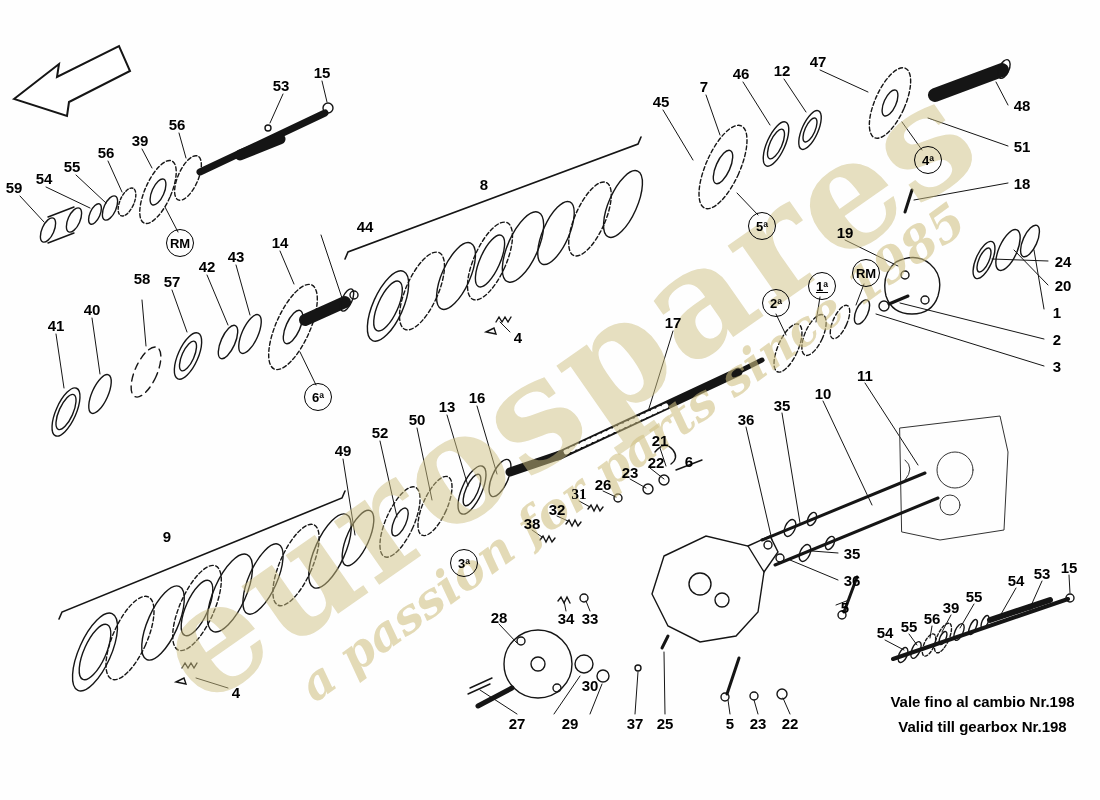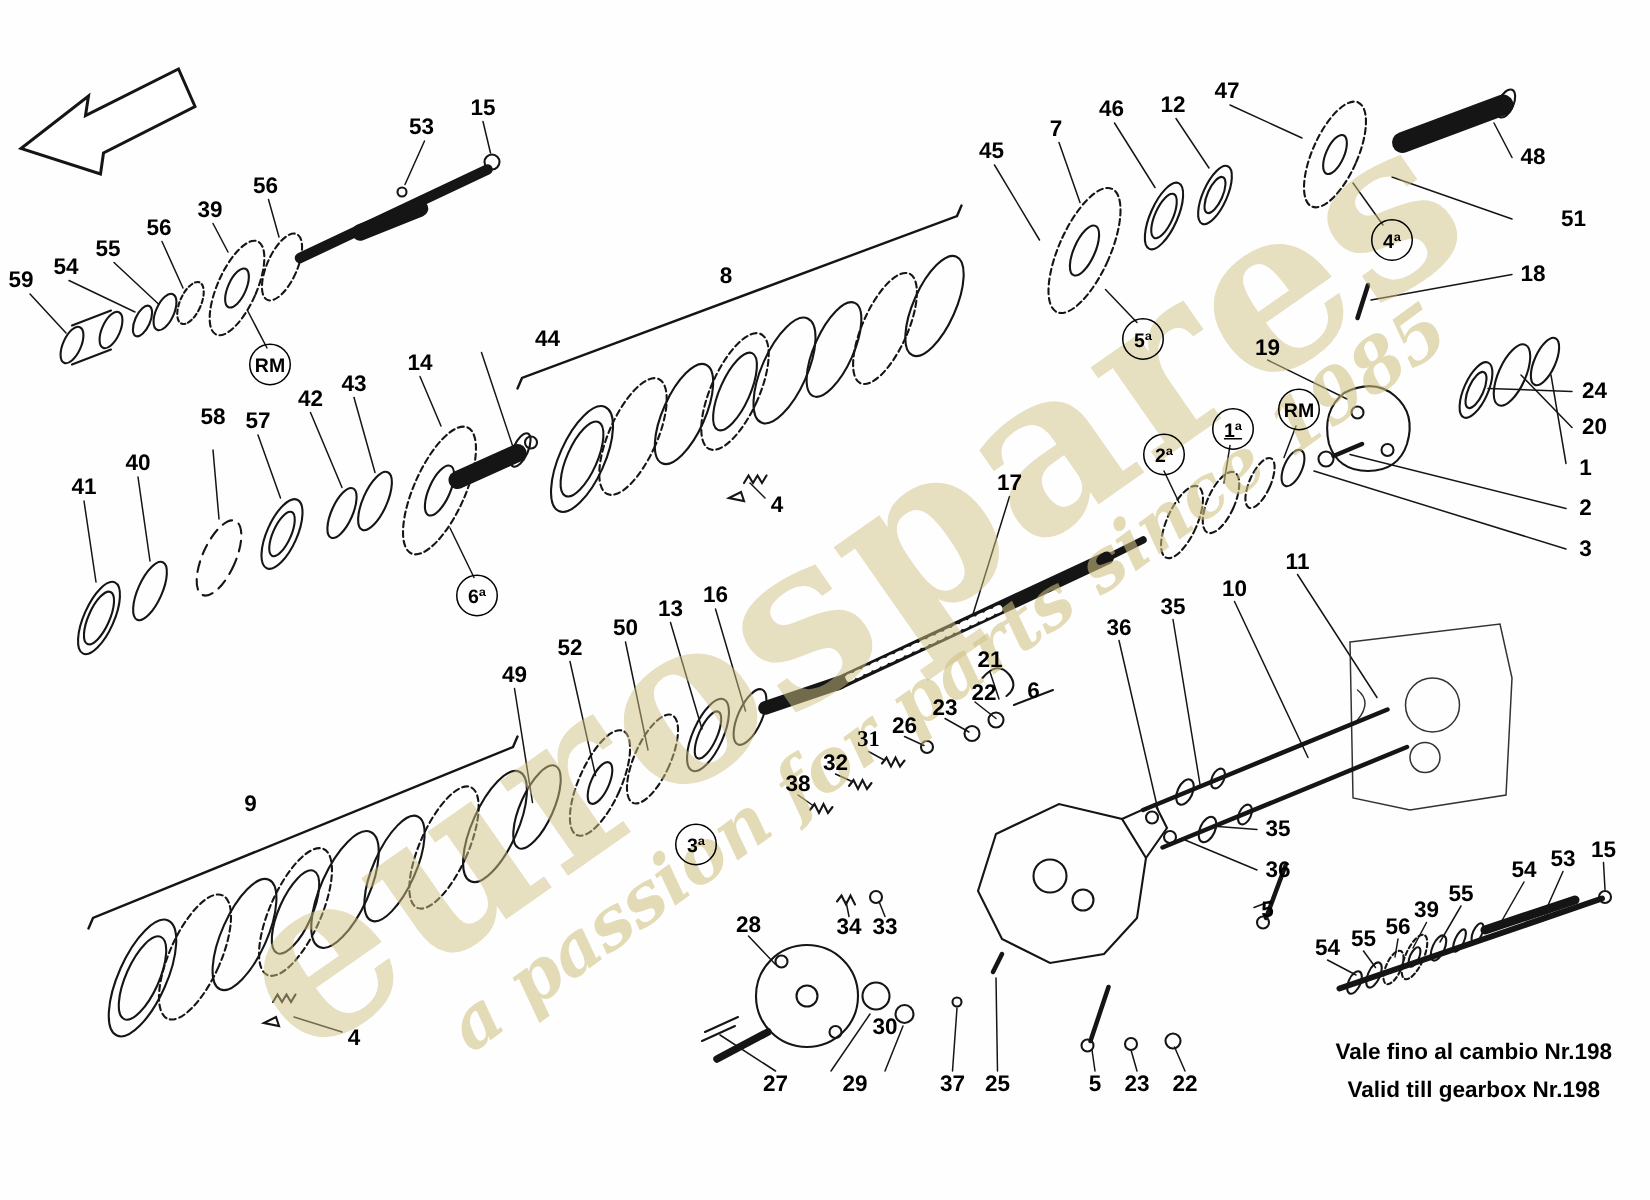--- a/index.html
+++ b/index.html
@@ -294,21 +294,21 @@
       <div class="lbl" style="left: 280px; top: 242px;">14</div>
       <div class="lbl" style="left: 321px; top: 226px; margin-left: 44px;">44</div>
       <div class="lbl" style="left: 484px; top: 184px;">8</div>
       <div class="lbl" style="left: 518px; top: 337px;">4</div>
       <div class="lbl" style="left: 661px; top: 101px;">45</div>
       <div class="lbl" style="left: 704px; top: 86px;">7</div>
       <div class="lbl" style="left: 741px; top: 73px;">46</div>
       <div class="lbl" style="left: 782px; top: 70px;">12</div>
       <div class="lbl" style="left: 818px; top: 61px;">47</div>
       <div class="lbl" style="left: 1022px; top: 105px;">48</div>
-      <div class="lbl" style="left: 1022px; top: 146px; margin-left: 27px;">51</div>
+      <div class="lbl" style="left: 1022px; top: 146px;">51</div>
       <div class="lbl" style="left: 1022px; top: 183px;">18</div>
       <div class="lbl" style="left: 845px; top: 232px;">19</div>
       <div class="lbl" style="left: 1063px; top: 261px;">24</div>
       <div class="lbl" style="left: 1063px; top: 285px;">20</div>
       <div class="lbl" style="left: 1057px; top: 312px;">1</div>
       <div class="lbl" style="left: 1057px; top: 339px;">2</div>
       <div class="lbl" style="left: 1057px; top: 366px;">3</div>
       <div class="lbl" style="left: 673px; top: 322px;">17</div>
       <div class="lbl" style="left: 477px; top: 397px;">16</div>
       <div class="lbl" style="left: 447px; top: 406px;">13</div>

